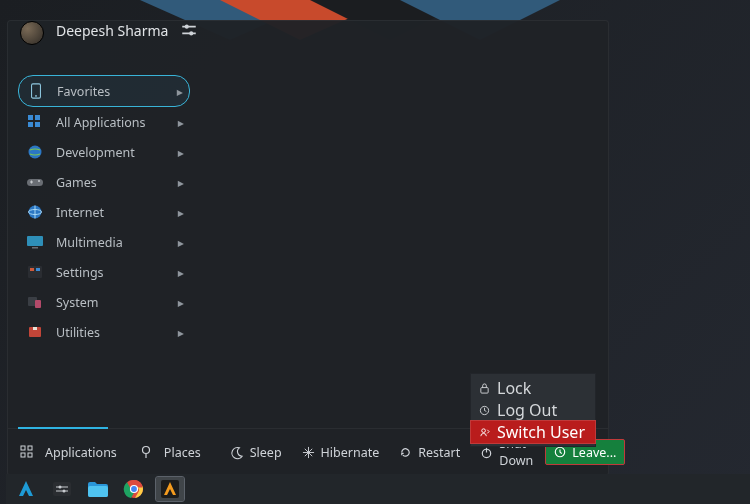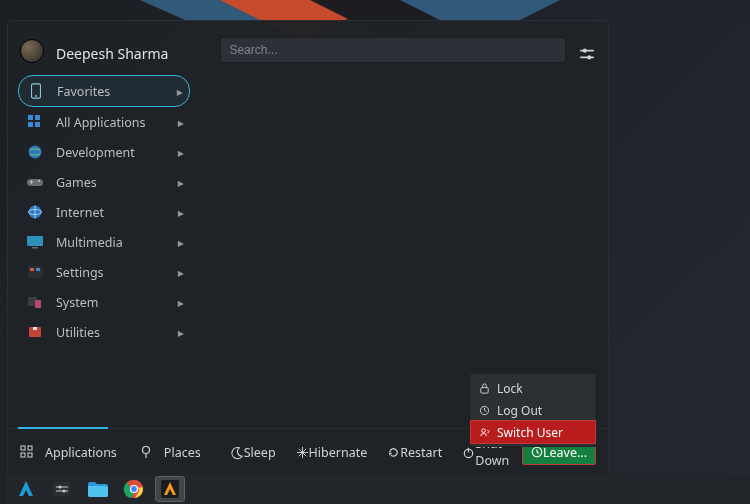--- a/index.html
+++ b/index.html
@@ -1,37 +1,37 @@
 <!DOCTYPE html>
 <html><head>
 <meta charset="utf-8">
 <style>
 html,body{margin:0;padding:0;width:750px;height:504px;overflow:hidden;font-family:"Noto Sans","DejaVu Sans",Arial,sans-serif;background:#1a1d21;color:#b9bfc4}
 .wallpaper{position:absolute;top:0;left:0;width:750px;height:504px;background:linear-gradient(135deg,#1b1e22 0%,#242830 100%)}
 .wallpaper svg{position:absolute;top:0;left:140px}
 .launcher{position:absolute;top:20px;left:7px;width:600px;height:454px;background:rgba(31,34,38,.97);border-radius:4px;border:1px solid rgba(255,255,255,.05)}
-.topbar{display:flex;align-items:flex-end;height:42px;padding:0 12px;gap:12px}
+.topbar{display:flex;align-items:flex-start;height:42px;padding:0 12px;gap:12px}
 .avatar{width:22px;height:22px;border-radius:50%;background:radial-gradient(circle at 30% 30%,#7a6a56 0%,#2e2a25 100%);border:1px solid #000}
 .user{color:#e1e4e7;font-size:14px}
 .search{flex:1;margin-left:40px;height:24px;background:#2d3137;border:1px solid #1a1c1f;border-radius:3px;padding:0 8px;color:#cfd3d8;font-size:12px;outline:none}
 .search::placeholder{color:#7f868d}
 .cfg{width:18px;height:18px;color:#cfd3d8}
 .cats{padding:12px 10px;width:172px}
 .cat{display:flex;align-items:center;height:30px;padding:0 8px;border-radius:15px;font-size:12.5px;gap:12px;cursor:default;position:relative}
 .cat.active{border:1px solid #39b4d8;background:rgba(47,104,128,.15)}
 .cat .ico{width:18px;height:18px;display:flex;align-items:center;justify-content:center}
 .cat .chev{position:absolute;right:6px;color:#8e959c;font-size:8px}
 .sep{position:absolute;bottom:46px;left:0;width:600px;height:1px;background:#2a2d31}
 .tabind{position:absolute;bottom:46px;left:10px;width:90px;height:2px;background:#2fb3e2}
 .bottombar{position:absolute;bottom:0;left:0;right:0;height:46px;display:flex;align-items:center;padding:0 12px;font-size:12.5px}
 .tab{display:flex;align-items:center;gap:11px;margin-right:22px;color:#cfd3d8}
 .pwr-row{display:flex;align-items:center;gap:4px;margin-left:auto}
-.pwr{display:flex;align-items:center;padding:0 8px;height:24px;color:#cfd3d8}
+.pwr{display:flex;align-items:center;gap:6px;padding:0 8px;height:24px;color:#cfd3d8}
 .pwr.leave{background:#15803d;color:#fff;border-radius:2px;border:1px solid #c03a3a}
-.leave-menu{position:absolute;bottom:28px;right:12px;width:124px;background:#2c3035;border:1px solid #22252a;padding:3px 0;font-size:12px}
+.leave-menu{position:absolute;bottom:28px;right:12px;width:124px;background:#2c3035;border:1px solid #22252a;padding:3px 0;font-size:16px}
 .lm-item{display:flex;align-items:center;gap:7px;height:22px;padding:0 8px;color:#d4d7da}
 .lm-item.highlight{background:#b91c1c;color:#fff;outline:1px solid #c03a3a}
 .taskbar{position:absolute;bottom:0;left:6px;width:738px;height:30px;background:#22262a;display:flex;align-items:center;padding:0 6px;gap:8px}
 .tb-item{width:28px;height:24px;display:flex;align-items:center;justify-content:center;border-radius:2px}
 .tb-item.active{background:#404549;outline:1px solid #5c626a}
 svg{overflow:visible}
 </style>
 </head>
 <body>
 
@@ -42,21 +42,20 @@
     <polygon points="170,0 250,40 330,0" fill="#1b1d20"></polygon>
     <polygon points="260,0 340,40 420,0" fill="#315a7a"></polygon>
   </svg>
 </div>
 
 <div class="launcher">
 
   <div class="topbar">
     <div class="avatar"></div>
     <div class="user">Deepesh Sharma</div>
-    <input class="search" type="text" placeholder="Search..." style="">
     <svg class="cfg" viewBox="0 0 16 16">
         <path d="M2 5h12M2 11h12" stroke="#cfd3d8" stroke-width="1.4"></path>
         <circle cx="6" cy="5" r="1.8" fill="#cfd3d8"></circle>
         <circle cx="10" cy="11" r="1.8" fill="#cfd3d8"></circle>
       </svg>
   </div>
 
   <div class="cats">
     <div class="cat active">
       <span class="ico">

